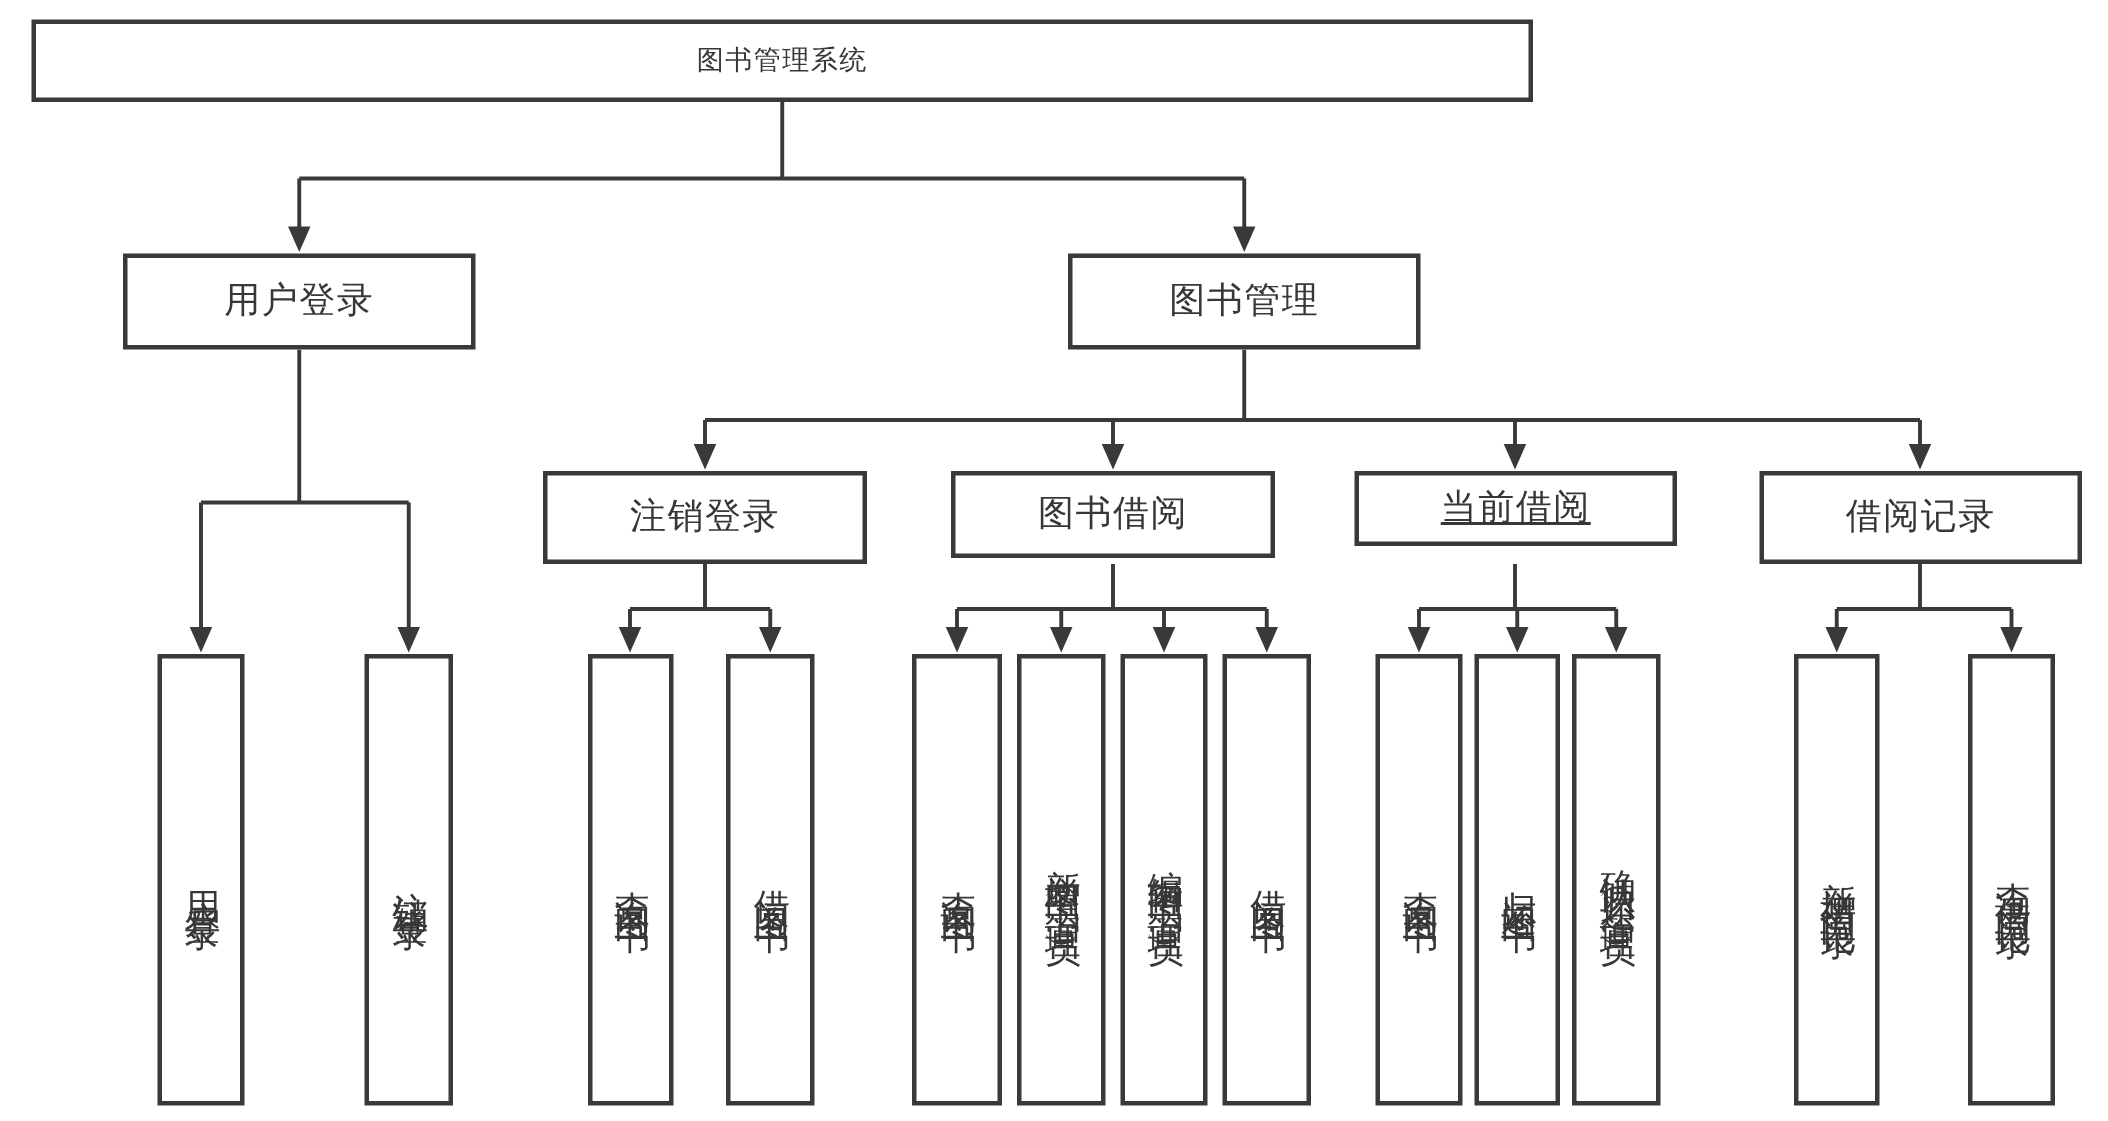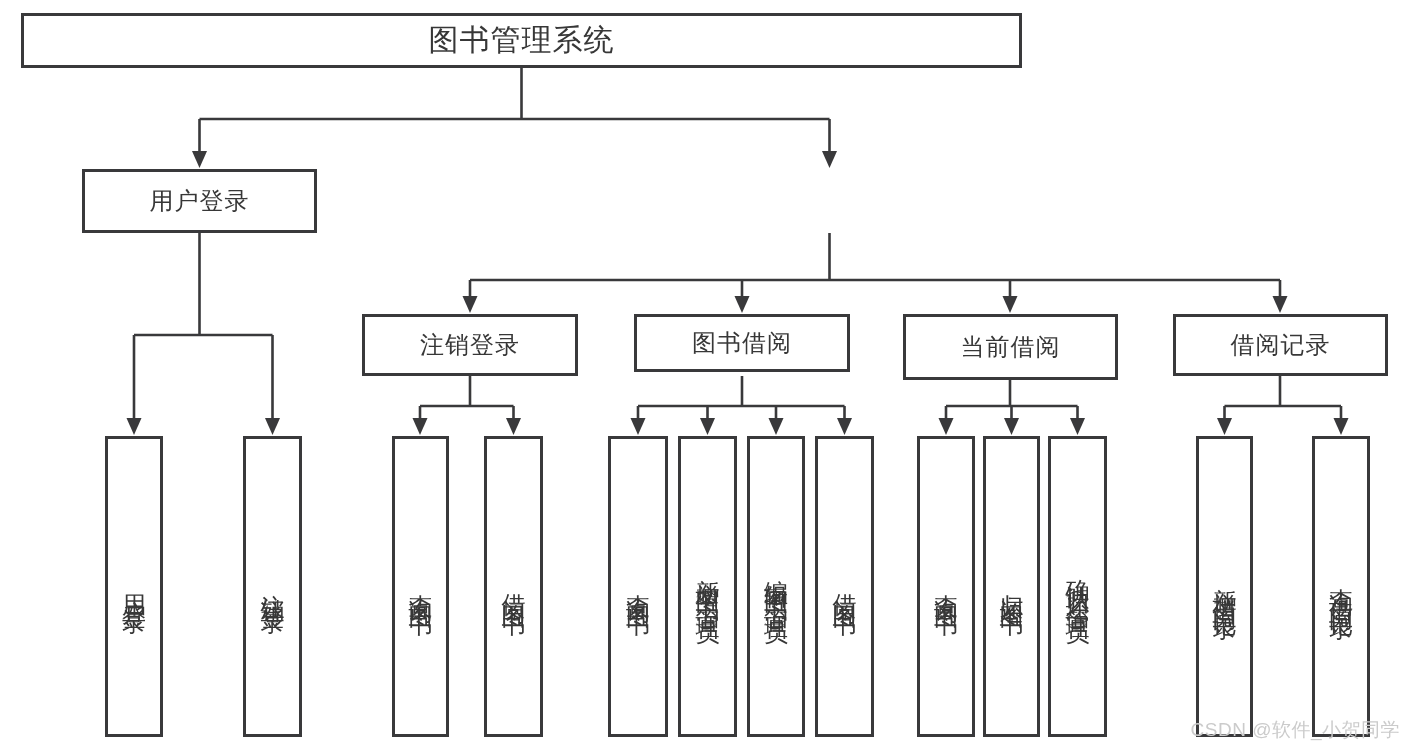--- a/index.html
+++ b/index.html
@@ -7,21 +7,21 @@
     position:relative;width:1405px;height:747px;overflow:hidden;background:#ffffff;
     font-family:"Liberation Sans","DejaVu Sans",sans-serif;color:#373737;
   }
   svg.wires{position:absolute;left:0;top:0;z-index:0;}
   .node{
     position:absolute;box-sizing:border-box;background:#ffffff;
     border:3px solid #39393b;z-index:1;
     display:flex;align-items:center;justify-content:center;
     text-align:center;line-height:1.15;
   }
-  .root-node{font-size:30px;letter-spacing:1px;}
+  .root-node{font-size:18px;letter-spacing:1px;}
   .branch-node{font-size:24px;letter-spacing:1px;}
   .leaf-node{
     writing-mode:vertical-rl;text-orientation:mixed;
     font-size:24px;letter-spacing:6px;line-height:1.0;
     padding:6px 0;
   }
   .watermark{
     position:absolute;right:5px;bottom:4px;z-index:6;
     color:#cbcbcb;font-size:19px;letter-spacing:0.5px;white-space:nowrap;
   }
@@ -60,39 +60,39 @@
       <polygon points="1004,418 1019,418 1011.5,435"></polygon>
       <polygon points="1070,418 1085,418 1077.5,435"></polygon>
       <polygon points="1217,418 1232,418 1224.5,435"></polygon>
       <polygon points="1333.5,418 1348.5,418 1341,435"></polygon>
     </g>
   </svg>
 
   <div class="node root-node" style="left:21px;top:13px;width:1001px;height:55px;">图书管理系统</div>
 
   <div class="node branch-node" style="left:82px;top:169px;width:235px;height:64px;">用户登录</div>
+  <div class="node branch-node" style="left:712px;top:169px;width:235px;height:64px;">图书管理</div>
 
   <div class="node branch-node" style="left:362px;top:314px;width:216px;height:62px;">注销登录</div>
   <div class="node branch-node" style="left:634px;top:314px;width:216px;height:58px;">图书借阅</div>
-  <div class="node branch-node" style="left:903px;top:314px;width:215px;height:66px;">当前借阅</div>
+  <div class="node branch-node" style="left:903px;top:314px;width:215px;height:50px;text-decoration:underline;">当前借阅</div>
   <div class="node branch-node" style="left:1173px;top:314px;width:215px;height:62px;text-align:right;">借阅记录</div>
 
   <div class="node leaf-node" style="left:105px;top:436px;width:58px;height:301px;">用户登录</div>
   <div class="node leaf-node" style="left:243px;top:436px;width:59px;height:301px;">注销登录</div>
 
   <div class="node leaf-node" style="left:392px;top:436px;width:57px;height:301px;">查询图书</div>
   <div class="node leaf-node" style="left:484px;top:436px;width:59px;height:301px;">借阅图书</div>
 
   <div class="node leaf-node" style="left:608px;top:436px;width:60px;height:301px;">查询图书</div>
   <div class="node leaf-node" style="left:678px;top:436px;width:59px;height:301px;">新增图书（管理员）</div>
   <div class="node leaf-node" style="left:747px;top:436px;width:58px;height:301px;">编辑图书（管理员）</div>
   <div class="node leaf-node" style="left:815px;top:436px;width:59px;height:301px;">借阅图书</div>
 
   <div class="node leaf-node" style="left:917px;top:436px;width:58px;height:301px;">查询图书</div>
   <div class="node leaf-node" style="left:983px;top:436px;width:57px;height:301px;">归还图书</div>
   <div class="node leaf-node" style="left:1048px;top:436px;width:59px;height:301px;">确认归还（管理员）</div>
 
   <div class="node leaf-node" style="left:1196px;top:436px;width:57px;height:301px;">新增借阅记录</div>
   <div class="node leaf-node" style="left:1312px;top:436px;width:58px;height:301px;">查询借阅记录</div>
 
-  <div class="watermark">CSDN @软件_小贺同学</div>
 
 </div>
 
 </body></html>

